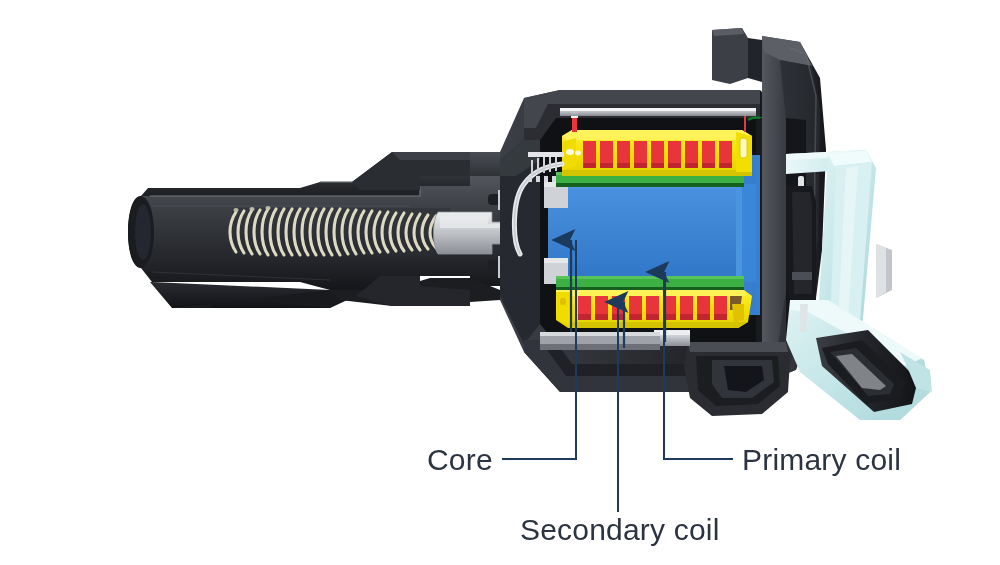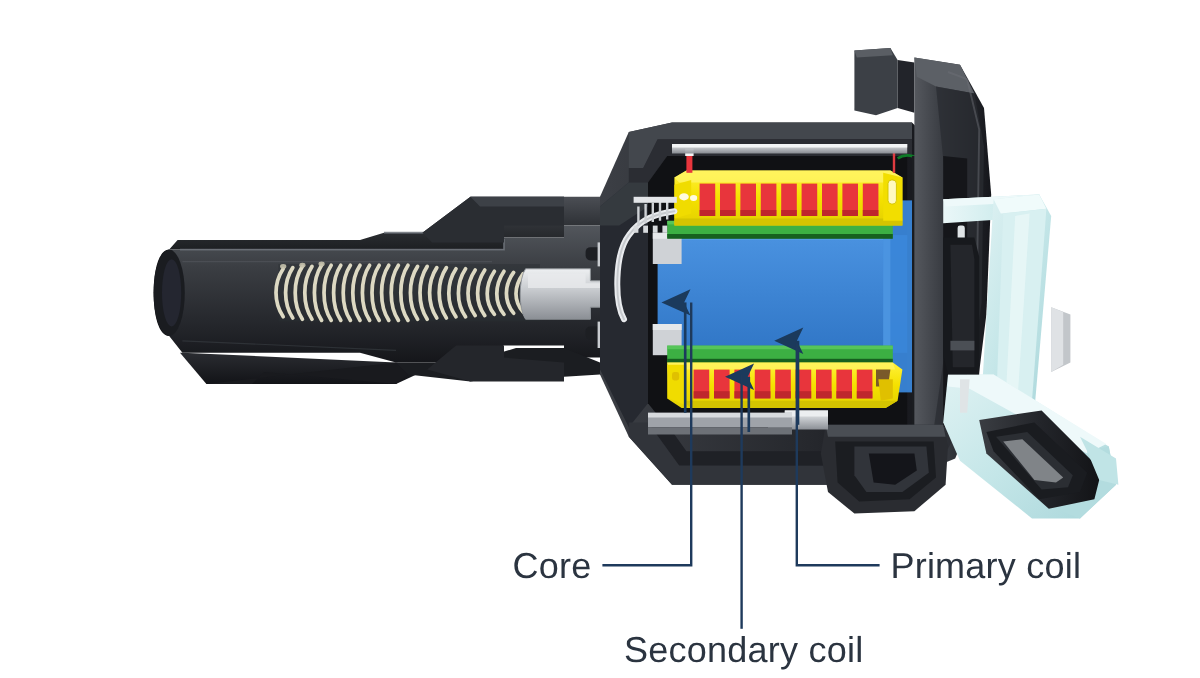--- a/index.html
+++ b/index.html
@@ -4,21 +4,21 @@
 <title>Ignition Coil Cutaway Diagram</title>
 <style>
   html,body{margin:0;padding:0;}
   body{
     width:1000px;height:565px;
     background:#ffffff;
     font-family:"Liberation Sans","DejaVu Sans",sans-serif;
     overflow:hidden;
     position:relative;
   }
-  #stage{position:absolute;left:0;top:12px;width:1000px;height:521px;}
+  #stage{position:absolute;left:0;top:0;width:1000px;height:521px;}
   svg.diagram{position:absolute;left:0;top:0;width:1000px;height:565px;display:block;}
   .label-text{
     font-family:"Liberation Sans","DejaVu Sans",sans-serif;
     font-size:30px;
     fill:#2b3440;
     letter-spacing:0.2px;
   }
 </style>
 </head>
 <body>

